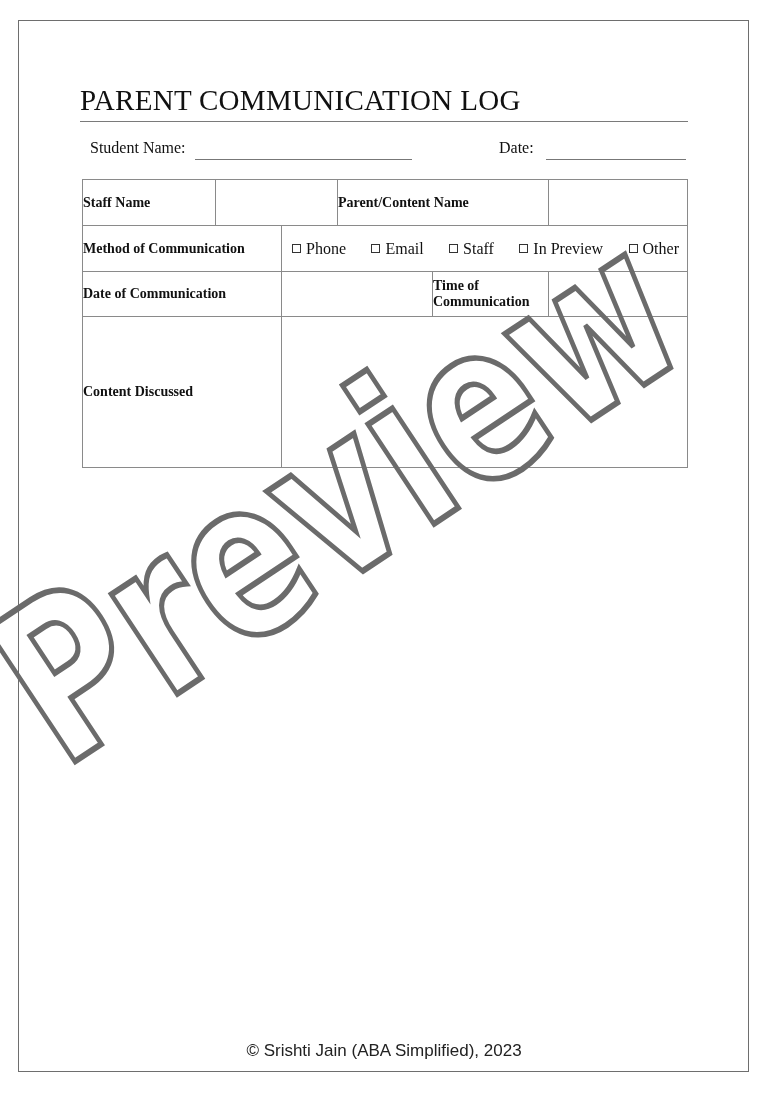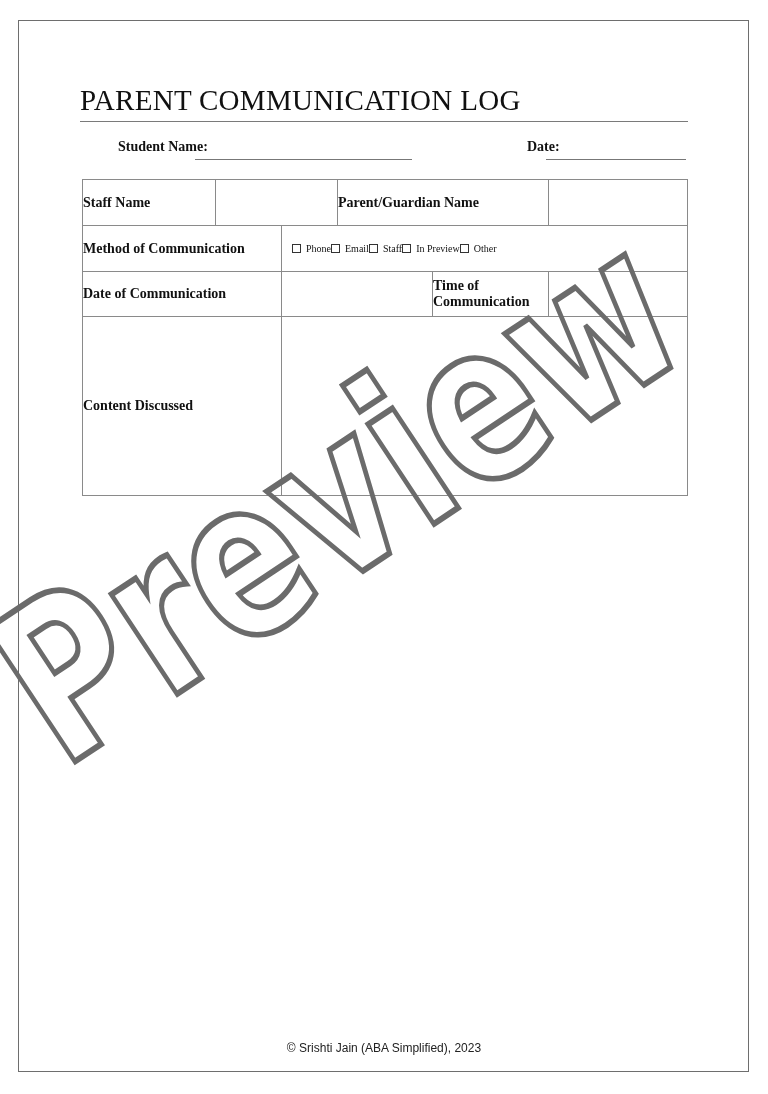--- a/index.html
+++ b/index.html
@@ -1,28 +1,28 @@
 <!DOCTYPE html>
 <html><head>
 <meta charset="utf-8">
 <style>
   html, body { margin:0; padding:0; background:#ffffff; }
   body { width:768px; height:1094px; position:relative; overflow:hidden; font-family:"DejaVu Serif", serif; color:#111; }
   .page-border { position:absolute; left:18px; top:20px; width:731px; height:1052px; border:1px solid #6e6e6e; box-sizing:border-box; }
   .title { position:absolute; left:80px; width:608px; top:84px; text-align:left; font-family:"Liberation Serif", serif; font-size:29px; letter-spacing:0.3px; color:#111; }
   .title-rule { position:absolute; left:80px; width:608px; top:121px; height:0; border-top:1.5px solid #7a7a7a; }
-  .field-label { position:absolute; font-family:"Liberation Serif", serif; font-weight:bold; font-size:14px;margin-left:28px; }
+  .field-label { position:absolute; font-family:"Liberation Serif", serif; font-weight:normal; font-size:16px; }
   .field-line { position:absolute; height:0; border-top:1px solid #777; }
   table.log { position:absolute; left:82px; top:179px; width:605px; border-collapse:collapse; table-layout:fixed; font-family:"Liberation Serif", serif; font-size:14px; }
   table.log td { border:1px solid #8a8a8a; padding:0; vertical-align:middle; }
   .lbl { font-weight:bold; line-height:16px; }
-  .opts { display:flex; align-items:center; padding:0 8px 0 10px; font-size:10px; }
+  .opts { display:flex; align-items:center; justify-content:space-between; padding:0 8px 0 10px; font-size:16px; }
   .opt { display:inline-flex; align-items:center; white-space:nowrap; }
   .box { display:inline-block; width:9px; height:9px; border:1px solid #333; margin-right:5px; box-sizing:border-box; }
-  .footer { position:absolute; left:0; width:768px; top:1041px; text-align:center; font-family:"Liberation Sans", sans-serif; font-size:12px; color:#222; }
+  .footer { position:absolute; left:0; width:768px; top:1041px; text-align:center; font-family:"Liberation Sans", sans-serif; font-size:17px; color:#222; }
   .watermark { position:absolute; left:0; top:0; width:768px; height:1094px; pointer-events:none; }
 </style>
 </head>
 <body>
 
 <div class="page-border"></div>
 
 <div class="title">PARENT COMMUNICATION LOG</div>
 <div class="title-rule"></div>
 
@@ -38,21 +38,21 @@
       <col style="width:56px">
       <col style="width:95px">
       <col style="width:82px">
       <col style="width:34px">
       <col style="width:139px">
   </colgroup>
   <tbody>
       <tr style="height:46px;">
     <td class="lbl">Staff Name</td>
     <td colspan="2"></td>
-    <td colspan="3" class="lbl">Parent/Guardian Name</td>
+    <td colspan="3" class="lbl">Parent/Content Name</td>
     <td></td>
   </tr>
   <tr style="height:46px;">
     <td colspan="2" class="lbl">Method of Communication</td>
     <td colspan="5">
       <div class="opts">
         <span class="opt">
               <span class="box"></span>
               <span>Phone</span>
             </span>
@@ -74,21 +74,21 @@
             </span>
       </div>
     </td>
   </tr>
   <tr style="height:45px;margin-top:22px;">
     <td colspan="2" class="lbl">Date of Communication</td>
     <td colspan="2" style="width:95px"></td>
     <td colspan="2" class="lbl">Time of Communication</td>
     <td></td>
   </tr>
-  <tr style="height:179px;">
+  <tr style="height:151px;">
     <td colspan="2" class="lbl">Content Discussed</td>
     <td colspan="5"></td>
   </tr>
 </tbody>
   </table>
 
 <svg class="watermark" viewBox="0 0 768 1094" xmlns="http://www.w3.org/2000/svg">
   <text x="0" y="0" transform="translate(62,770) rotate(-33.5)" font-family="DejaVu Sans, sans-serif" font-weight="bold" font-size="218" fill="none" stroke="#6b6b6b" stroke-width="6" stroke-linejoin="miter" textLength="760" lengthAdjust="spacingAndGlyphs">Preview</text>
 </svg>
 

